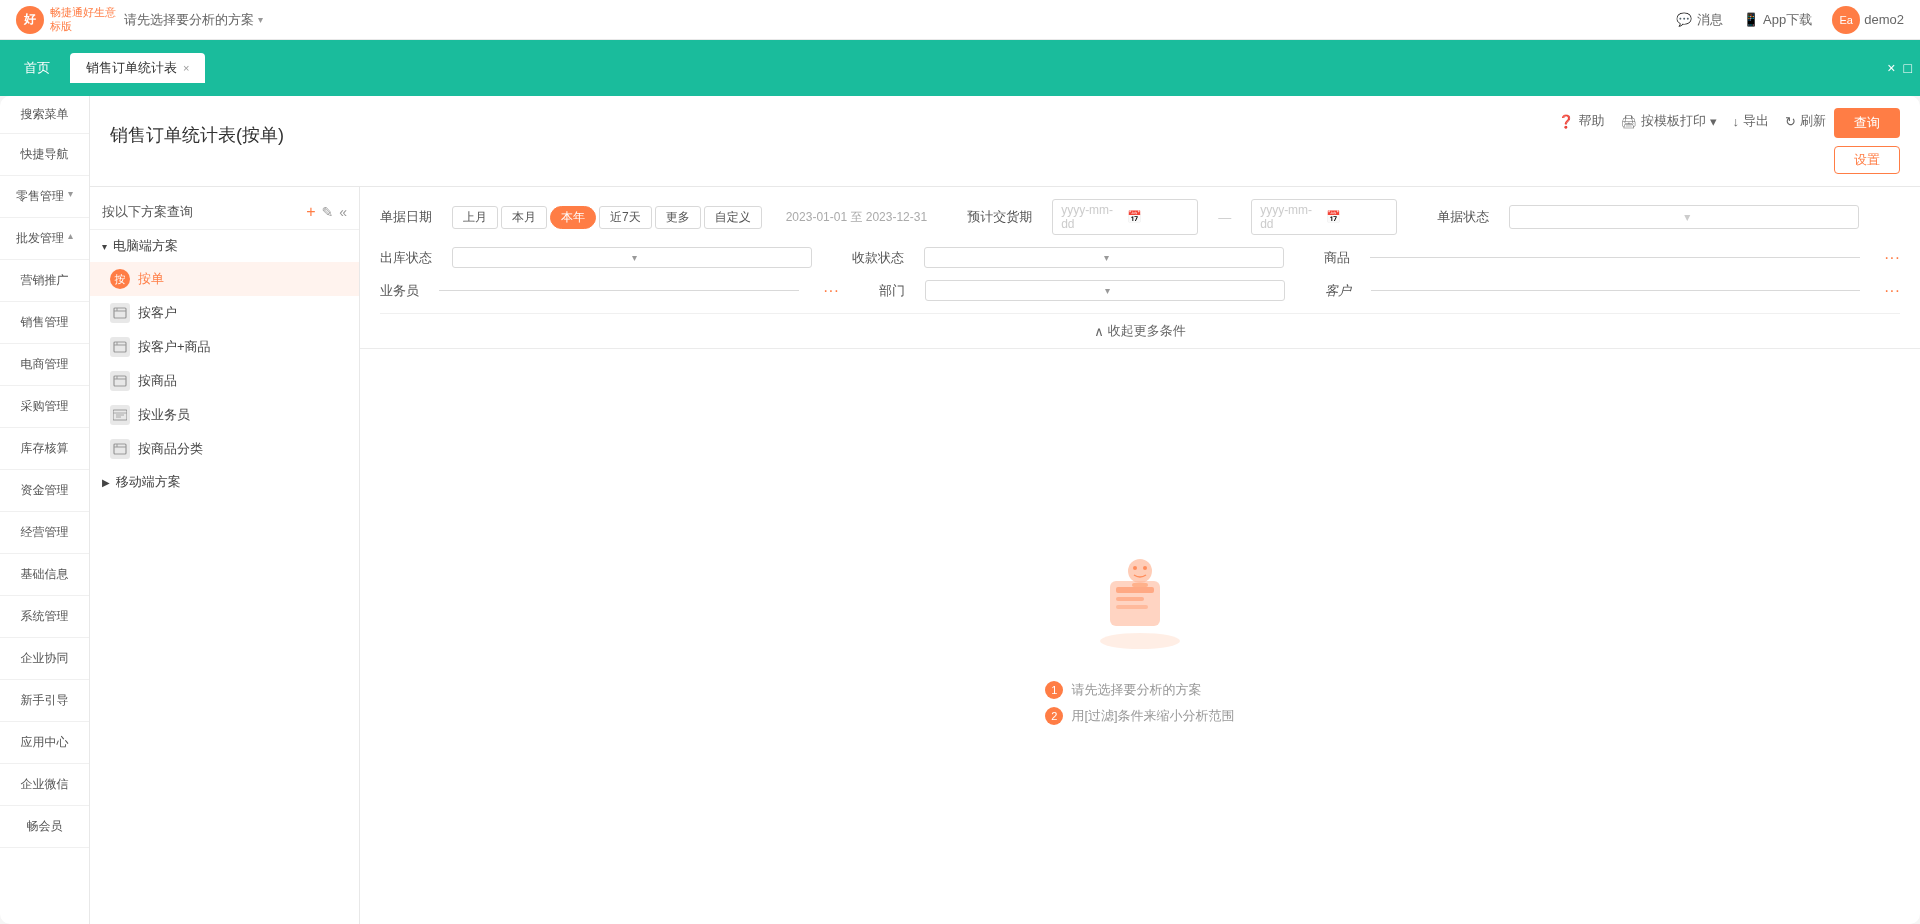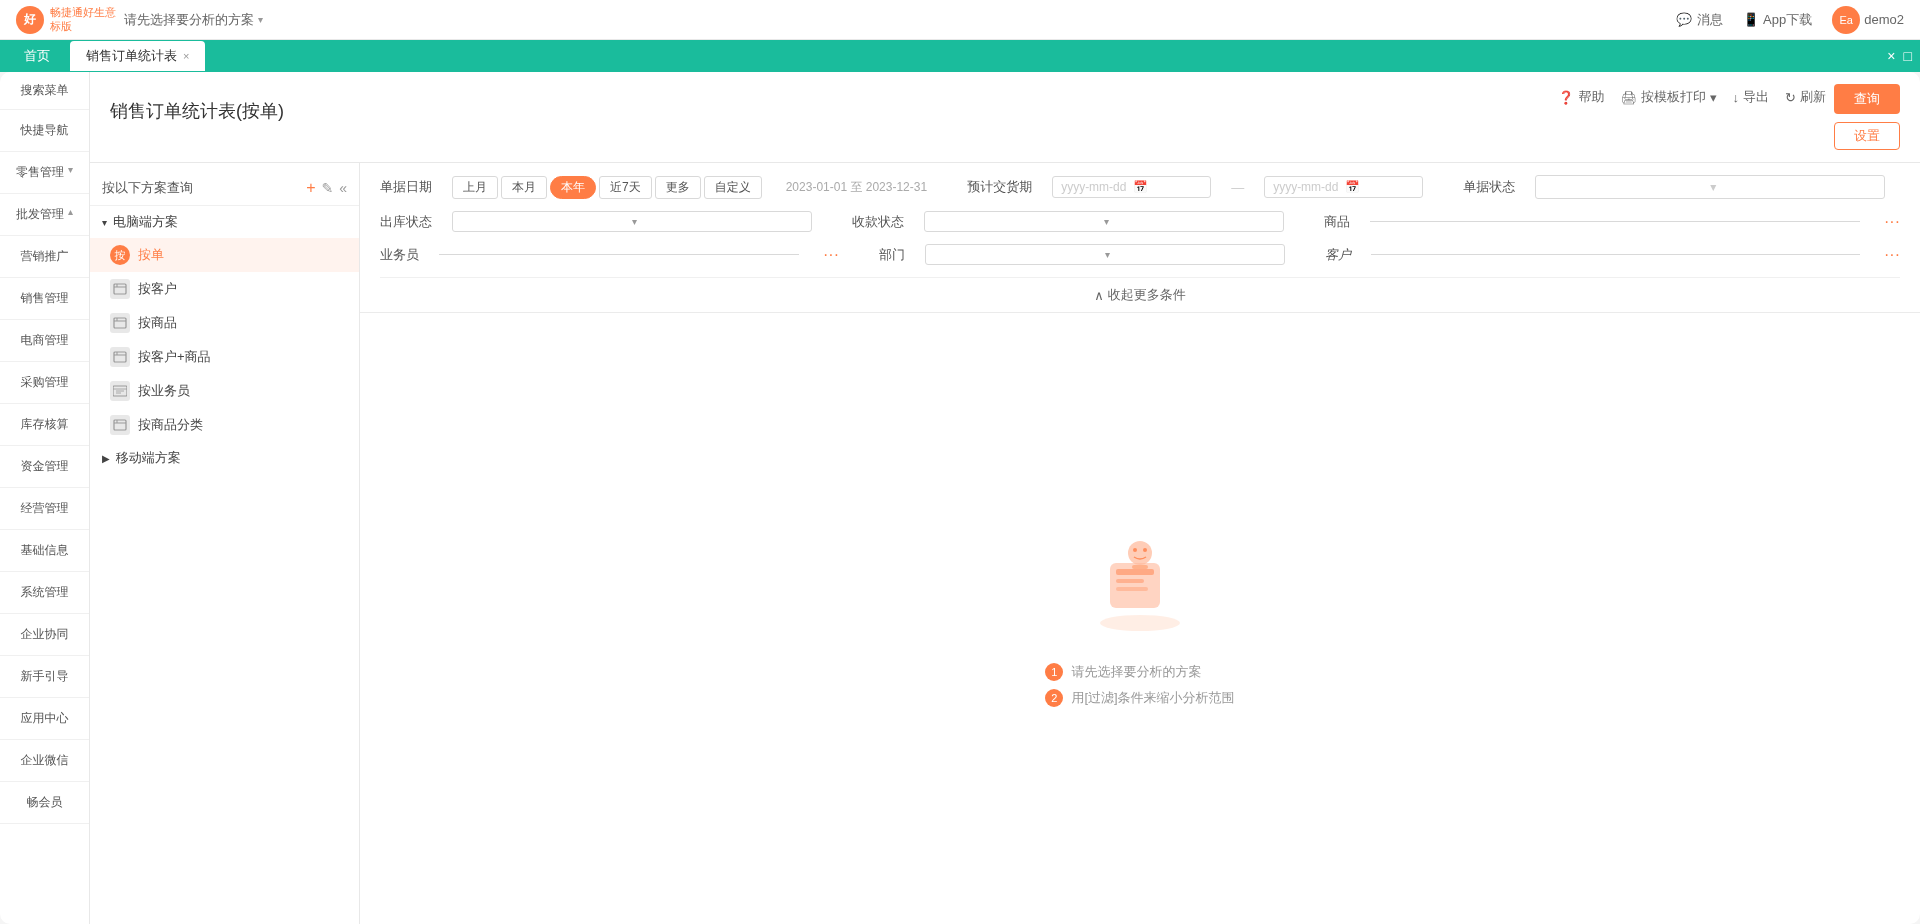--- a/index.html
+++ b/index.html
@@ -11,21 +11,21 @@
     .logo-area { display: flex; align-items: center; gap: 6px; }
     .logo-circle { width: 28px; height: 28px; border-radius: 50%; background: #ff7d45; display: flex; align-items: center; justify-content: center; color: #fff; font-size: 12px; font-weight: bold; }
     .logo-text { font-size: 11px; color: #ff7d45; line-height: 1.2; }
     .app-title-area { display: flex; align-items: center; gap: 4px; color: #666; font-size: 13px; }
     .app-title-area .arrow-down { color: #999; font-size: 10px; }
     .top-bar-right { display: flex; align-items: center; gap: 20px; color: #666; font-size: 13px; }
     .top-bar-right .item { display: flex; align-items: center; gap: 4px; cursor: pointer; }
     .user-avatar { width: 28px; height: 28px; border-radius: 50%; background: #ff7d45; display: flex; align-items: center; justify-content: center; color: #fff; font-size: 11px; }
 
     
-    .tab-bar { height: 32px; background: #1abc9c; display: flex; align-items: center; padding: 0 8px; flex-shrink: 0; }
+    .tab-bar { height: 56px; background: #1abc9c; display: flex; align-items: center; padding: 0 8px; flex-shrink: 0; }
     .tab { height: 30px; padding: 0 16px; border-radius: 4px 4px 0 0; display: flex; align-items: center; gap: 6px; font-size: 13px; cursor: pointer; }
     .tab.home { background: transparent; color: #fff; }
     .tab.active { background: #fff; color: #333; margin-left: 4px; }
     .tab .close-icon { color: #999; font-size: 11px; cursor: pointer; }
     .tab-actions { margin-left: auto; display: flex; align-items: center; gap: 8px; color: #fff; font-size: 16px; }
 
     
     .main-layout { display: flex; flex: 1; overflow: hidden; border-radius: 10px; }
 
     
@@ -69,21 +69,21 @@
 
     .content-body { display: flex; flex: 1; overflow: hidden; }
 
     .filter-area { background: #fff; border-bottom: 1px solid #ebebeb; padding: 12px 20px 0 20px; flex-shrink: 0; }
     .filter-row-line { display: flex; align-items: center; gap: 20px; margin-bottom: 12px; }
     .f-label { font-size: 13px; color: #555; min-width: fit-content; }
     .f-date-group { display: flex; align-items: center; gap: 3px; }
     .f-date-btn { padding: 2px 10px; border: 1px solid #d9d9d9; border-radius: 3px; font-size: 12px; cursor: pointer; color: #555; background: #fff; }
     .f-date-btn.cur { background: #ff7d45; color: #fff; border-color: #ff7d45; border-radius: 12px; }
     .f-date-range-text { font-size: 12px; color: #aaa; margin-left: 4px; }
-    .f-date-input { display: flex; align-items: center; border: 1px solid #d9d9d9; border-radius: 3px; padding: 3px 8px; width: 159px; background: #fff; gap: 4px; }
+    .f-date-input { display: flex; align-items: center; border: 1px solid #d9d9d9; border-radius: 3px; padding: 3px 8px; width: 146px; background: #fff; gap: 4px; }
     .f-date-input span { font-size: 12px; color: #ccc; flex: 1; }
     .f-date-input .icon { color: #ff7d45; font-size: 12px; }
     .f-separator { color: #ccc; }
     .f-select { display: flex; align-items: center; border: 1px solid #d9d9d9; border-radius: 3px; padding: 4px 8px; min-width: 220px; background: #fff; cursor: pointer; }
     .f-select span { flex: 1; color: #ccc; font-size: 12px; }
     .f-select .arr { color: #999; font-size: 10px; }
     .f-ellipsis { color: #ff7d45; font-size: 16px; cursor: pointer; margin-left: 4px; }
     .collapse-btn { display: flex; align-items: center; justify-content: center; padding: 8px 0; color: #666; font-size: 13px; gap: 4px; cursor: pointer; border-top: 1px solid #f0f0f0; }
     .f-status-select { display: flex; align-items: center; border: 1px solid #d9d9d9; border-radius: 3px; padding: 4px 8px; min-width: 350px; background: #fff; cursor: pointer; }
     .f-status-select span { flex: 1; font-size: 12px; color: #ccc; }
@@ -261,31 +261,31 @@
           <span>按客户</span>
         </div>
         <div class="tree-item">
           <div class="item-icon-sq">
             <svg width="14" height="14" viewBox="0 0 14 14">
                 <rect x="1" y="2" width="12" height="10" rx="1" fill="none" stroke="#999" stroke-width="1.2"></rect>
                 <line x1="1" y1="5" x2="13" y2="5" stroke="#999" stroke-width="1"></line>
                 <line x1="4" y1="2" x2="4" y2="5" stroke="#999" stroke-width="1"></line>
               </svg>
           </div>
-          <span>按商品</span>
+          <span>按客户+商品</span>
         </div>
         <div class="tree-item">
           <div class="item-icon-sq">
             <svg width="14" height="14" viewBox="0 0 14 14">
                 <rect x="1" y="2" width="12" height="10" rx="1" fill="none" stroke="#999" stroke-width="1.2"></rect>
                 <line x1="1" y1="5" x2="13" y2="5" stroke="#999" stroke-width="1"></line>
                 <line x1="4" y1="2" x2="4" y2="5" stroke="#999" stroke-width="1"></line>
               </svg>
           </div>
-          <span>按客户+商品</span>
+          <span>按商品</span>
         </div>
         <div class="tree-item">
           <div class="item-icon-sq">
             <svg width="14" height="14" viewBox="0 0 14 14">
                 <rect x="0" y="2" width="14" height="10" rx="1" fill="none" stroke="#999" stroke-width="1.2"></rect>
                 <line x1="0" y1="5" x2="14" y2="5" stroke="#999" stroke-width="0.8"></line>
                 <line x1="3" y1="7" x2="11" y2="7" stroke="#999" stroke-width="0.8"></line>
                 <line x1="3" y1="9" x2="8" y2="9" stroke="#999" stroke-width="0.8"></line>
               </svg>
           </div>

